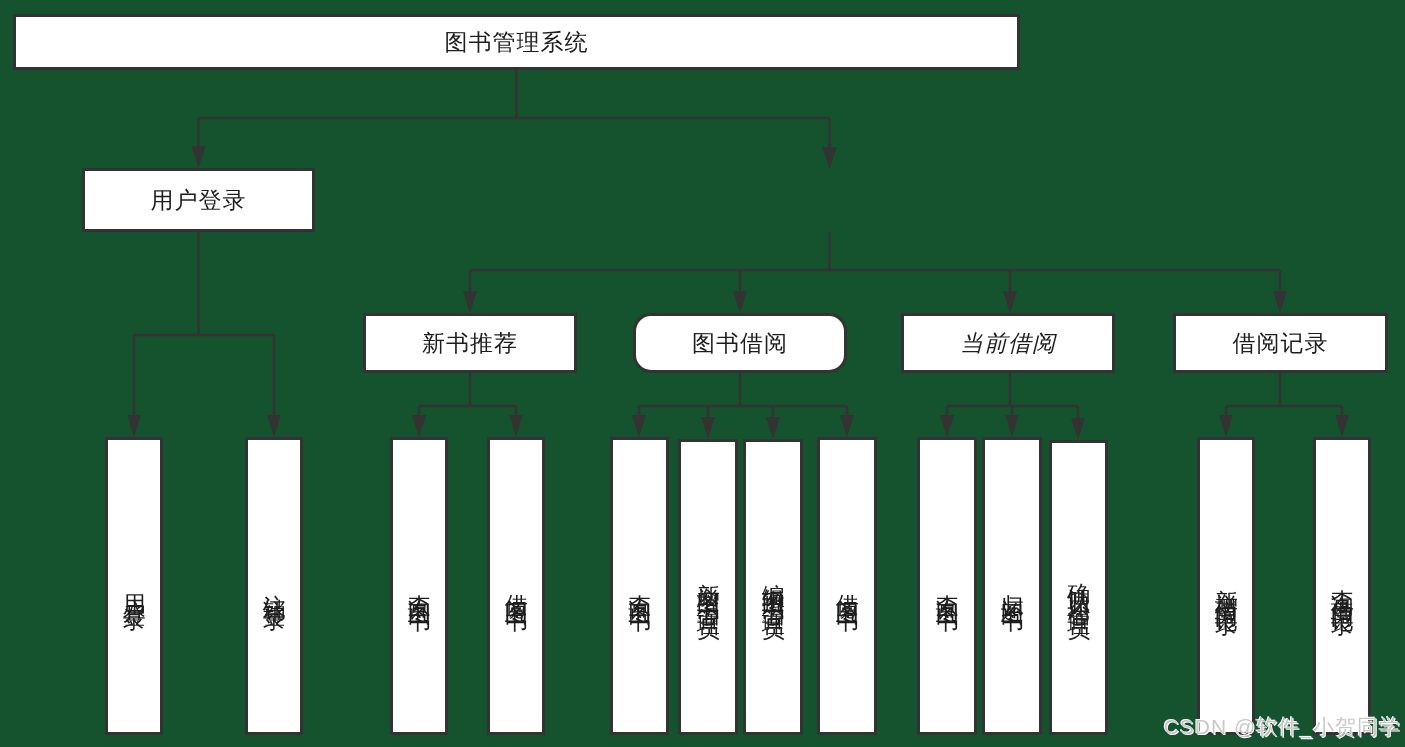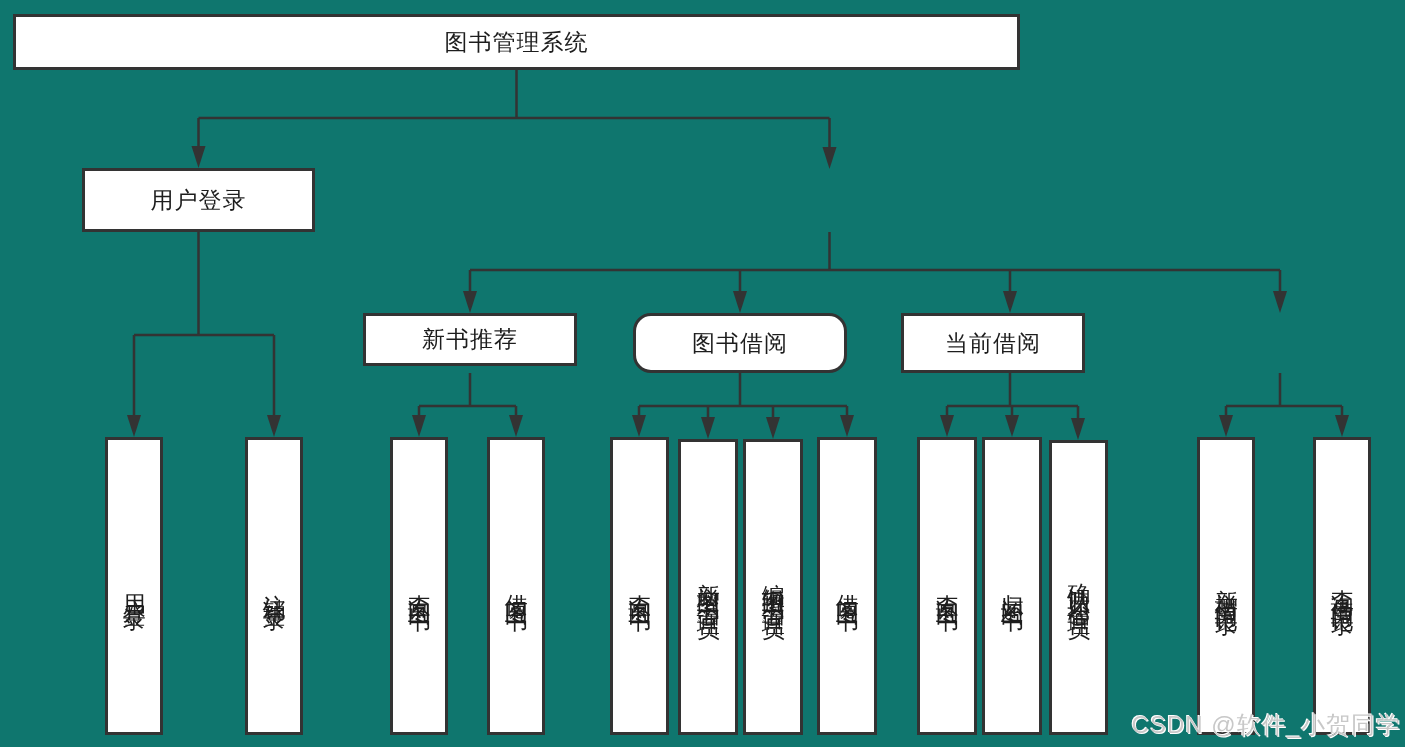--- a/index.html
+++ b/index.html
@@ -1,33 +1,33 @@
 <!DOCTYPE html>
 <html><head>
 <meta charset="utf-8">
 <style>
   html,body { margin:0; padding:0; background:#ffffff; }
   .stage {
-    position:relative; width:1405px; height:747px; background:#0f766e;
+    position:relative; width:1405px; height:747px; background:#14532d;
     font-family:"Liberation Sans","DejaVu Sans",sans-serif; overflow:hidden;
   }
   .connectors { position:absolute; left:0; top:0; width:1405px; height:747px; }
   .hbox {
     position:absolute; box-sizing:border-box; background:#ffffff;
     border:3px solid #333333; display:flex; align-items:center; justify-content:center;
     font-size:23px; color:#1d1d1d; letter-spacing:1px; white-space:nowrap;
   }
   .vbox {
     position:absolute; box-sizing:border-box; background:#ffffff;
     border:3px solid #333333; display:flex; align-items:center; justify-content:center;
     writing-mode:vertical-rl; text-orientation:mixed;
     font-size:23px; color:#1d1d1d; letter-spacing:5px; line-height:1.1;
   }
   .watermark {
-    position:absolute; right:4px; bottom:6px; font-size:24px; color:#c8c8c8;
+    position:absolute; right:4px; bottom:6px; font-size:21px; color:#c8c8c8;
     letter-spacing:1px; z-index:10; white-space:nowrap;
     text-shadow:1px 1px 0 #ffffff, -1px -1px 0 #ffffff;
   }
 </style>
 </head>
 <body>
 
 <div class="stage">
 
   <svg class="connectors" viewBox="0 0 1405 747" xmlns="http://www.w3.org/2000/svg">
@@ -104,28 +104,31 @@
   </svg>
 
   <div class="hbox" style="left:13px; top:14px; width:1007px; height:56px;">
     <span>图书管理系统</span>
   </div>
 
   <div class="hbox" style="left:82px; top:168px; width:233px; height:64px;">
     <span>用户登录</span>
   </div>
 
-  <div class="hbox" style="left:363px; top:313px; width:214px; height:53px;">
+  <div class="hbox" style="left:363px; top:313px; width:214px; height:60px;">
     <span>新书推荐</span>
   </div>
   <div class="hbox" style="left:633px; top:313px; width:214px; height:60px;border-radius:18px;">
     <span>图书借阅</span>
   </div>
-  <div class="hbox" style="left:901px; top:313px; width:184px; height:60px;">
+  <div class="hbox" style="left:901px; top:313px; width:214px; height:60px;font-style:italic;">
     <span>当前借阅</span>
+  </div>
+  <div class="hbox" style="left:1173px; top:313px; width:215px; height:60px;">
+    <span>借阅记录</span>
   </div>
 
   <div class="vbox" style="left:105px; top:437px; width:58px; height:298px;">
     <span>用户登录</span>
   </div>
   <div class="vbox" style="left:245px; top:437px; width:58px; height:298px;">
     <span>注销登录</span>
   </div>
 
   <div class="vbox" style="left:390px; top:437px; width:58px; height:298px;">

